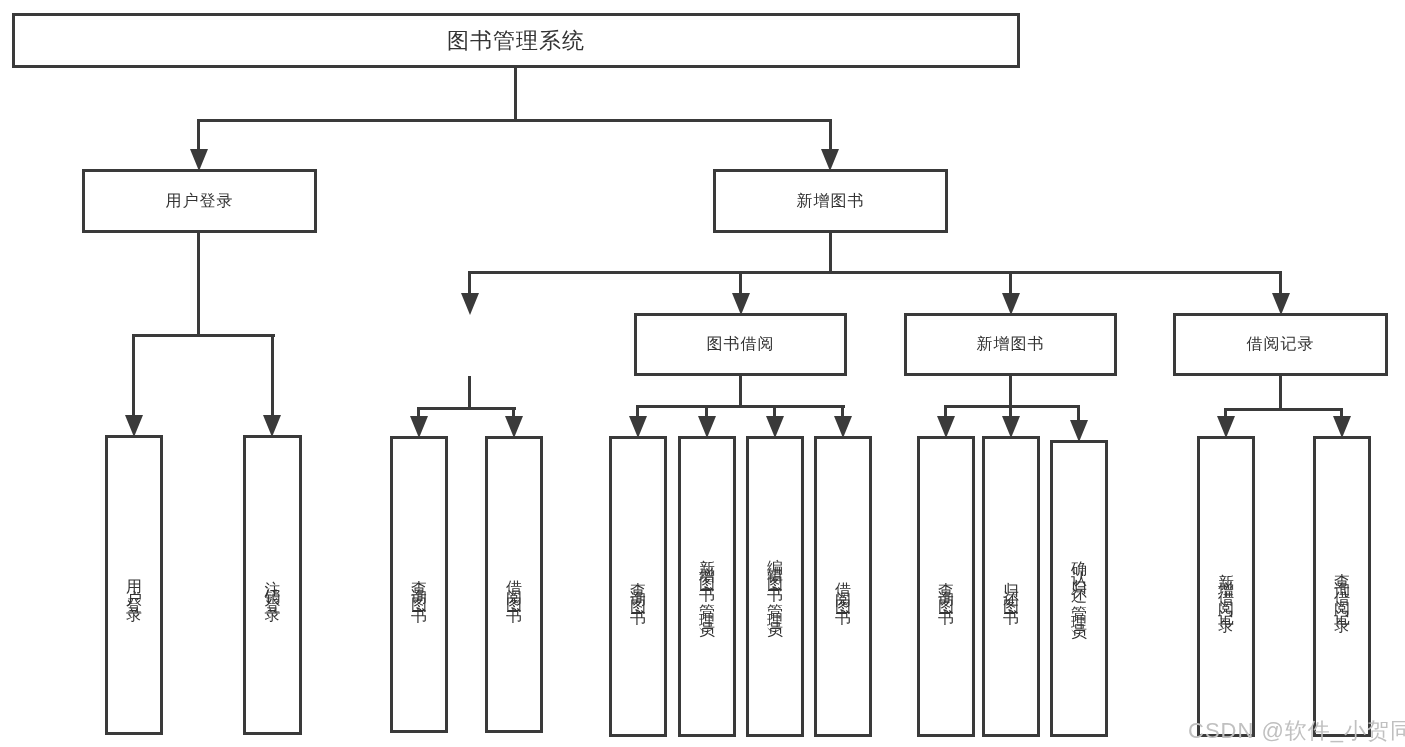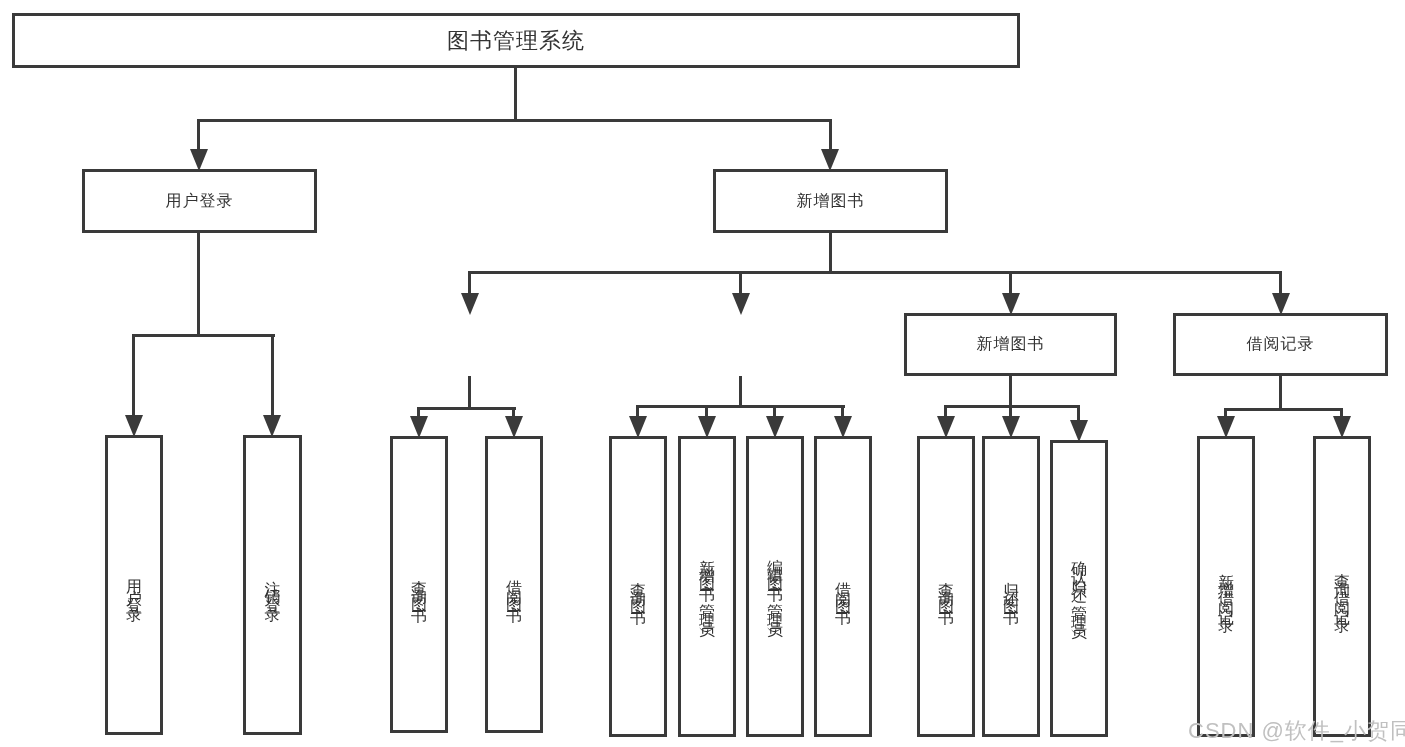--- a/index.html
+++ b/index.html
@@ -88,20 +88,23 @@
   <div class="hline" style="left:469px;top:271px;width:813px;"></div>
   <div class="vline" style="left:468px;top:271px;height:24px;"></div>
   <div class="arrow" style="left:461px;top:293px;"></div>
   <div class="vline" style="left:739px;top:271px;height:24px;"></div>
   <div class="arrow" style="left:732px;top:293px;"></div>
   <div class="vline" style="left:1009px;top:271px;height:24px;"></div>
   <div class="arrow" style="left:1002px;top:293px;"></div>
   <div class="vline" style="left:1279px;top:271px;height:24px;"></div>
   <div class="arrow" style="left:1272px;top:293px;"></div>
 
+  <div class="box" style="left:634px;top:313px;width:213px;height:63px;">
+    <span>图书借阅</span>
+  </div>
   <div class="box" style="left:904px;top:313px;width:213px;height:63px;">
     <span>新增图书</span>
   </div>
   <div class="box" style="left:1173px;top:313px;width:215px;height:63px;">
     <span>借阅记录</span>
   </div>
 
   <div class="vline" style="left:468px;top:376px;height:33px;"></div>
   <div class="hline" style="left:418px;top:407px;width:98px;"></div>
   <div class="vline" style="left:417px;top:407px;height:11px;"></div>

